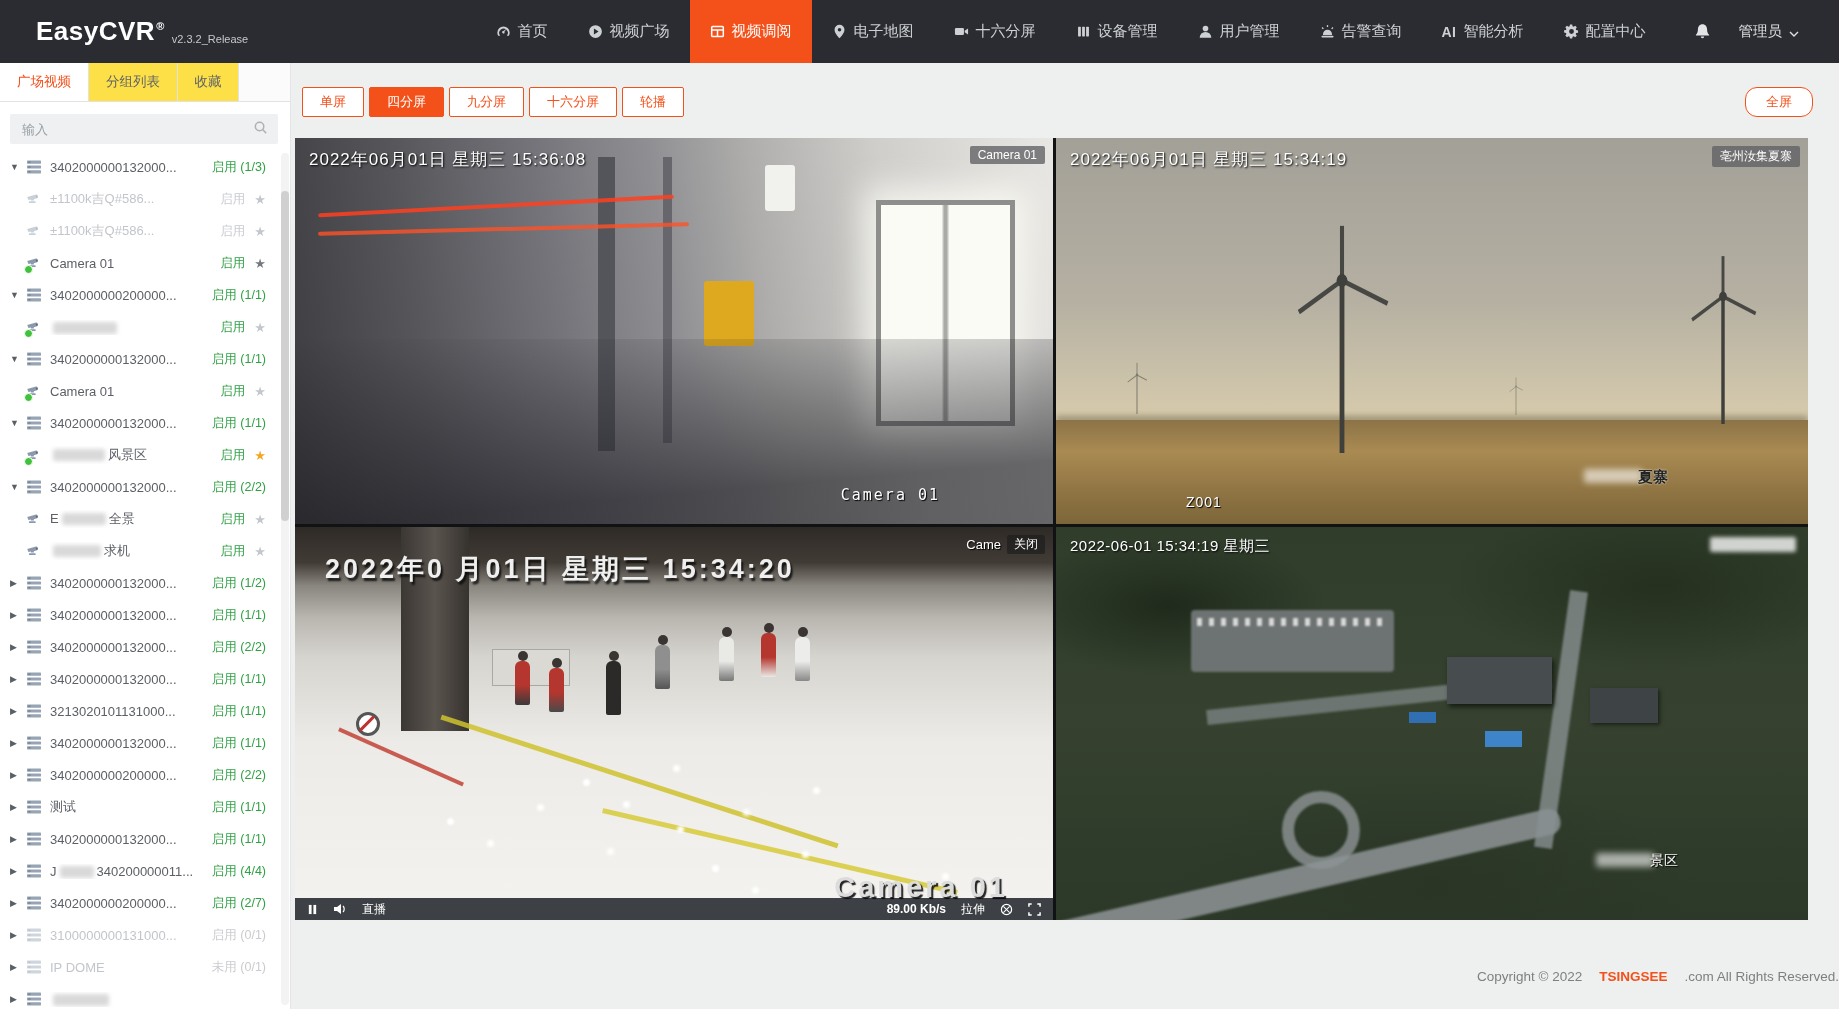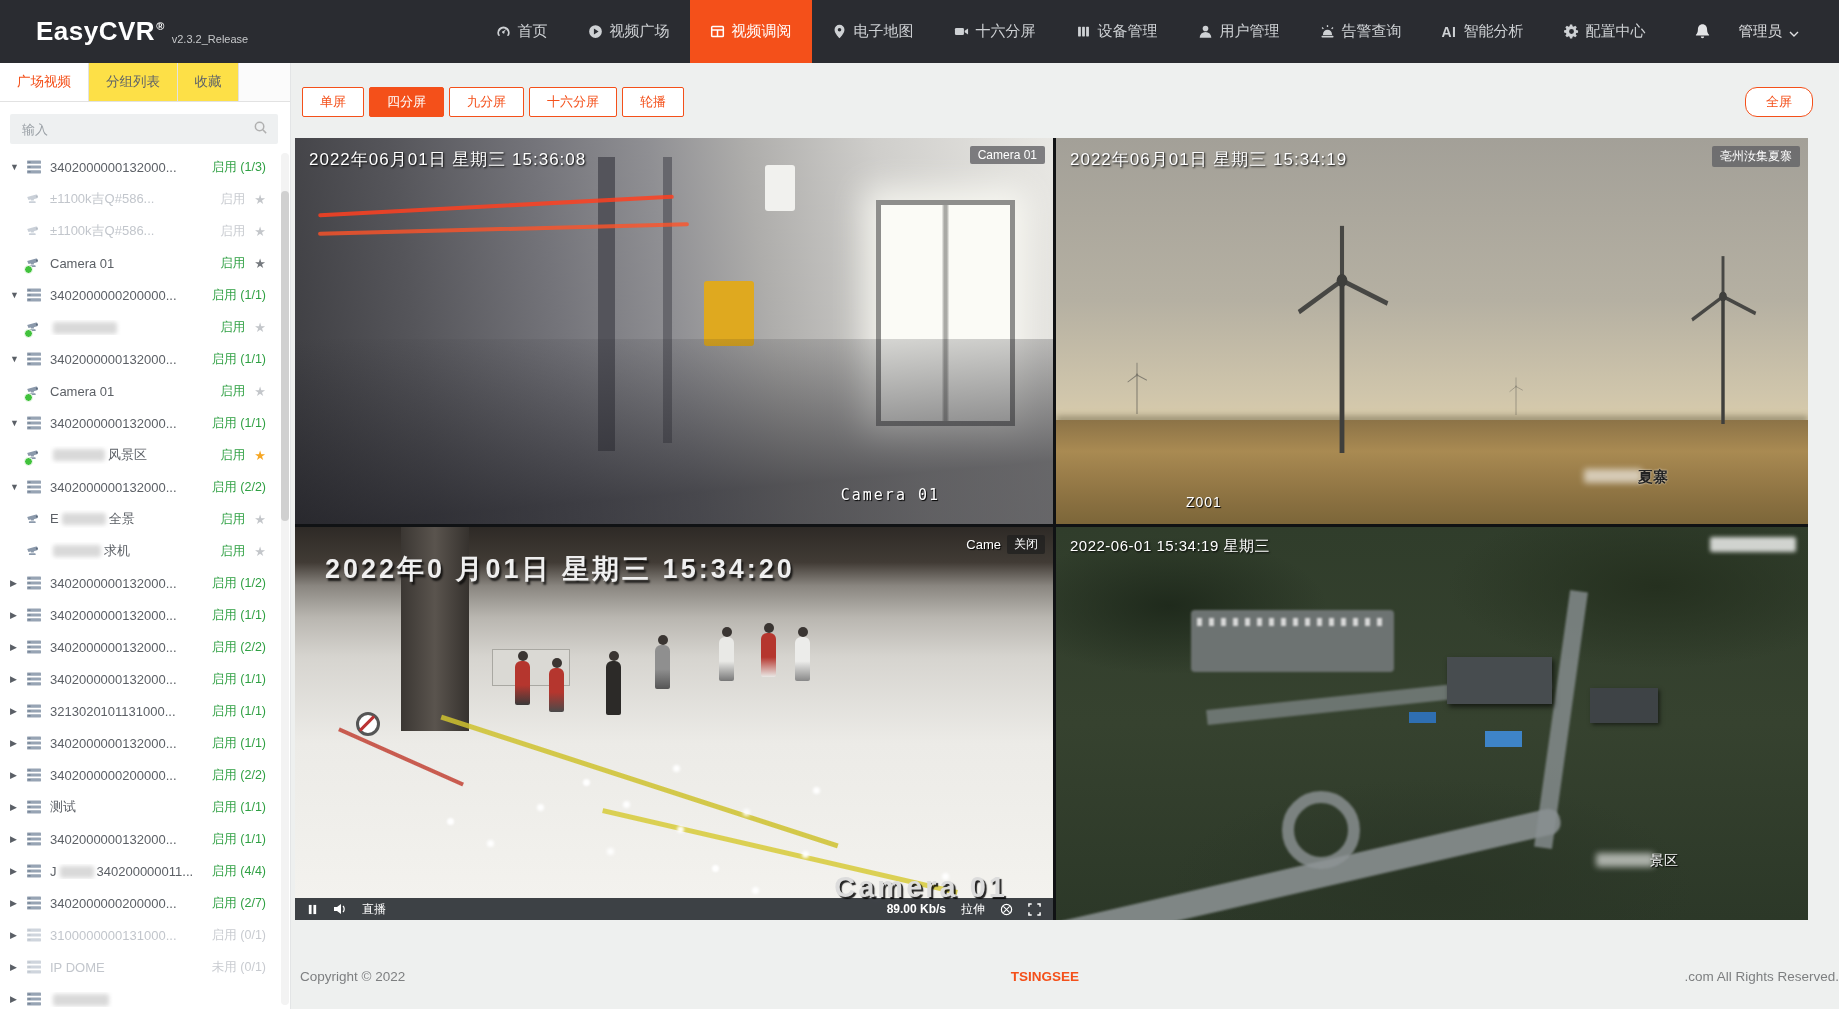--- a/index.html
+++ b/index.html
@@ -133,21 +133,21 @@
   .br-road3{position:absolute;left:20%;top:42%;width:46%;height:15px;background:#848b8d;transform:rotate(-6deg);opacity:.7;filter:blur(1px);}
   .br-round{position:absolute;left:30%;bottom:13%;width:54px;height:54px;border-radius:50%;border:12px solid #8e9496;opacity:.8;filter:blur(1px);}
   .br-park{position:absolute;left:18%;top:21%;width:27%;height:16%;background:#6d7372;border-radius:4px;filter:blur(1px);}
   .br-park::after{content:"";position:absolute;left:6px;top:8px;right:6px;height:8px;background:repeating-linear-gradient(90deg,#d8d8d8 0 5px,rgba(0,0,0,0) 5px 12px);filter:blur(.5px);}
   .br-b1{position:absolute;left:52%;top:33%;width:14%;height:12%;background:#474c4f;box-shadow:2px 3px 5px rgba(0,0,0,.6);}
   .br-b2{position:absolute;left:71%;top:41%;width:9%;height:9%;background:#3e4346;box-shadow:2px 2px 4px rgba(0,0,0,.5);}
   .br-tarp1{position:absolute;left:57%;top:52%;width:5%;height:4%;background:#3e84c8;}
   .br-tarp2{position:absolute;left:47%;top:47%;width:3.5%;height:3%;background:#2f6fb2;}
 
   
-  .footer{position:absolute;left:300px;right:0;top:944px;height:65px;display:flex;align-items:center;justify-content:space-between;font-size:13.5px;color:#7d7f80;z-index:4;gap:16px;}
+  .footer{position:absolute;left:308px;right:0;top:944px;height:65px;display:flex;align-items:center;justify-content:flex-end;font-size:13.5px;color:#7d7f80;z-index:4;gap:16px;}
   .footer .brand{color:#f4501a;font-weight:bold;margin:0 1px;}
 </style>
 </head>
 <body>
 
 <div id="app">
 
   <div class="navbar">
     <div class="logo-wrap">
       <span class="logo"><span>EasyCVR</span><sup>®</sup></span>

